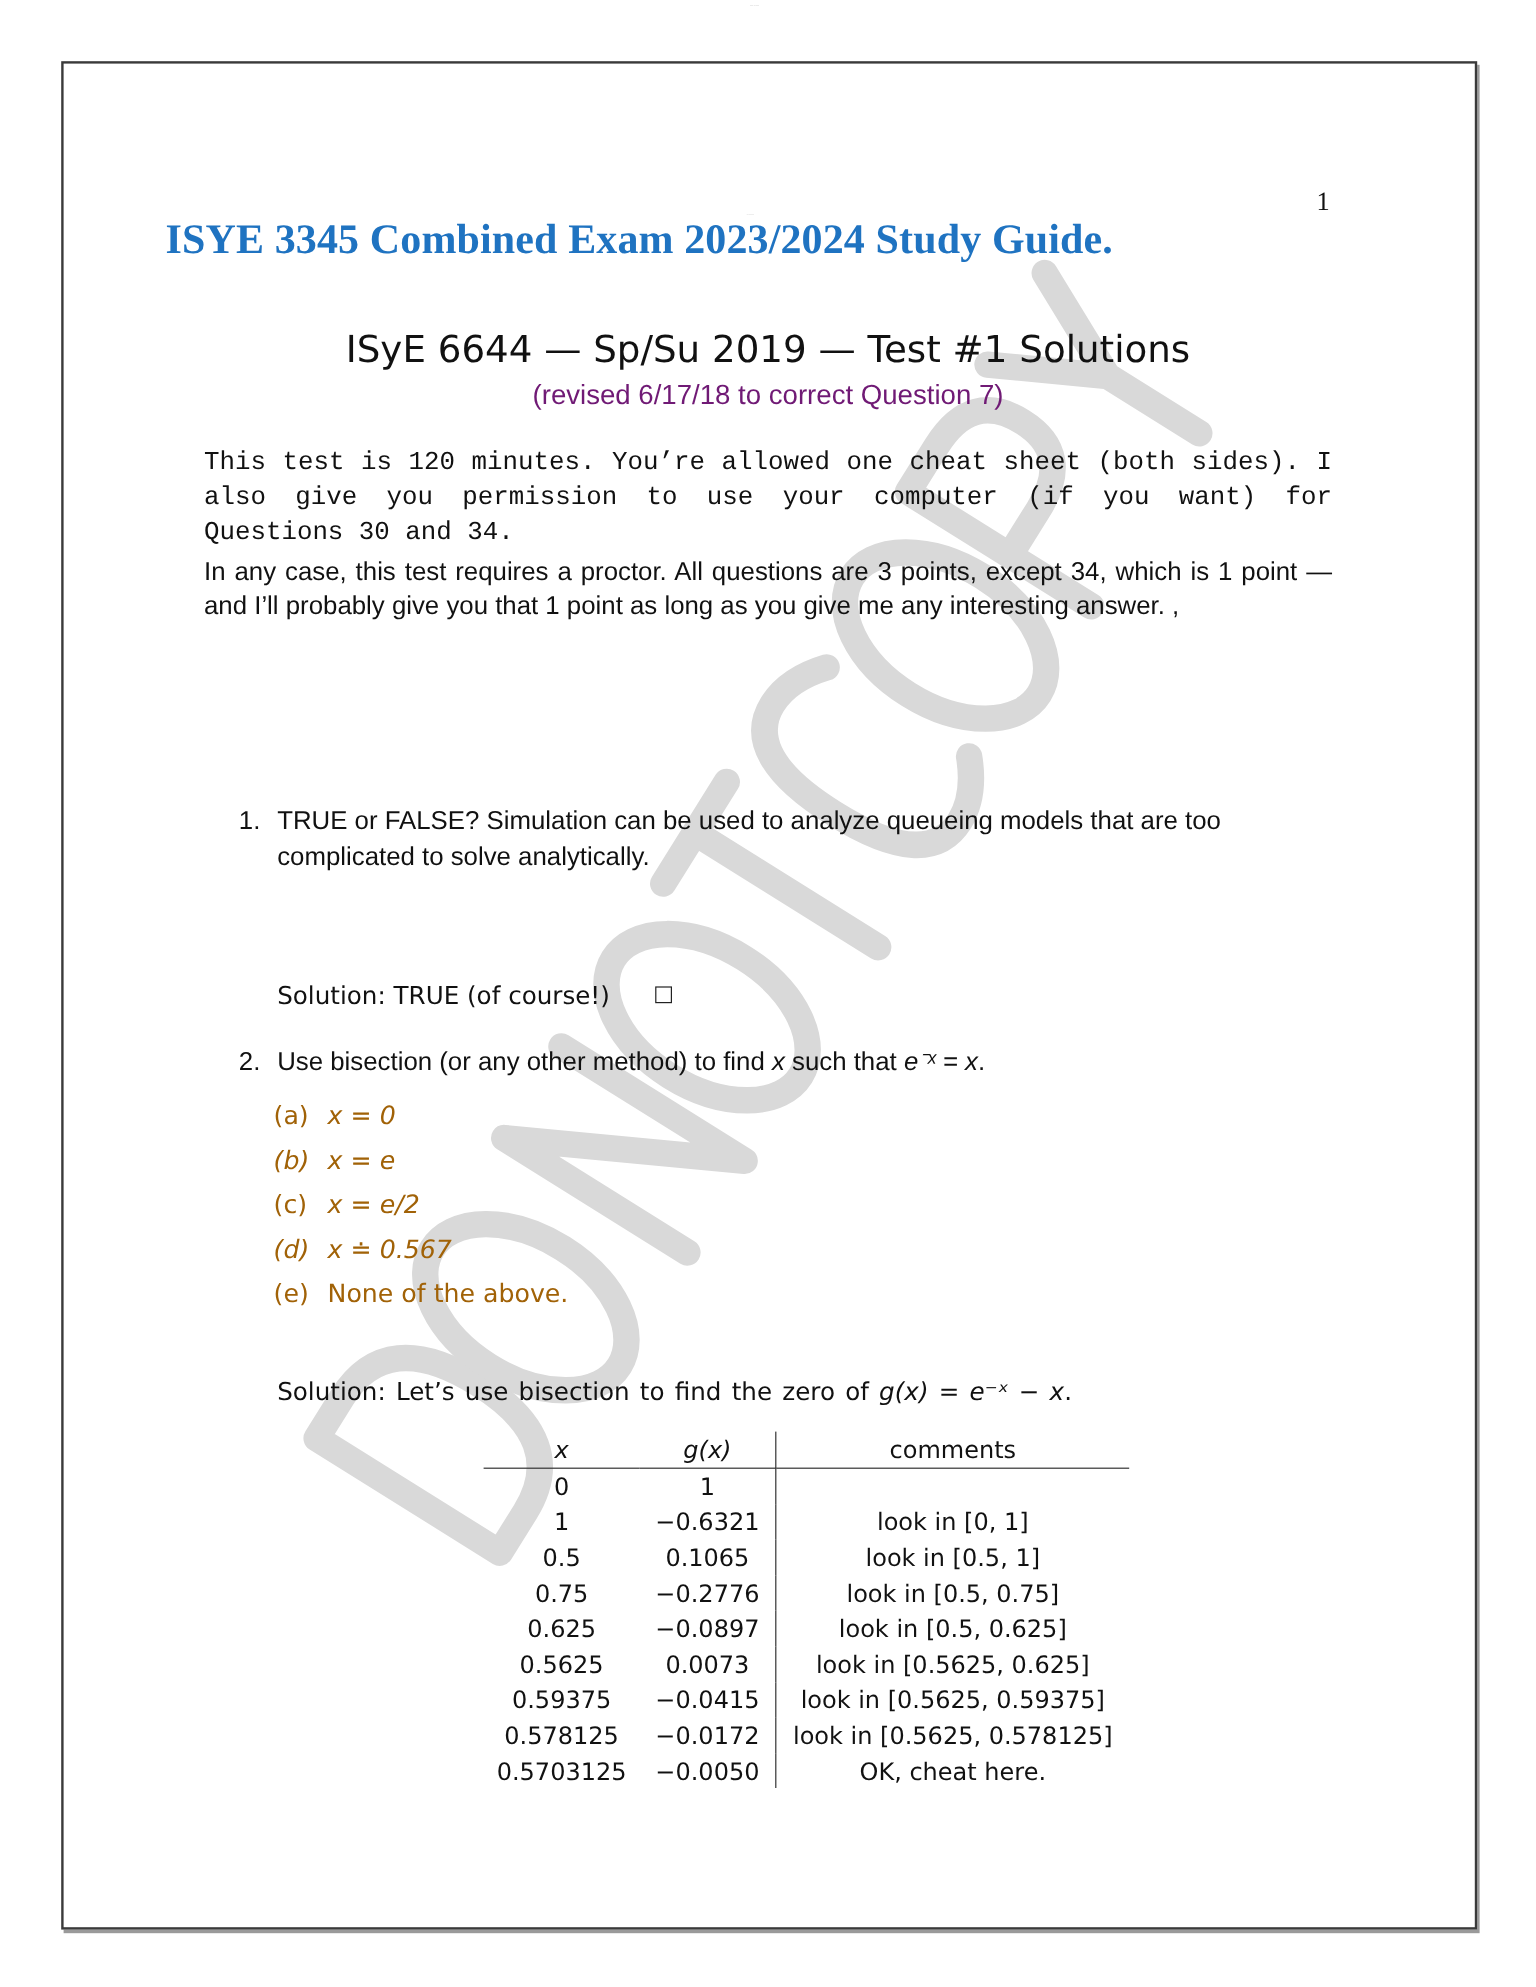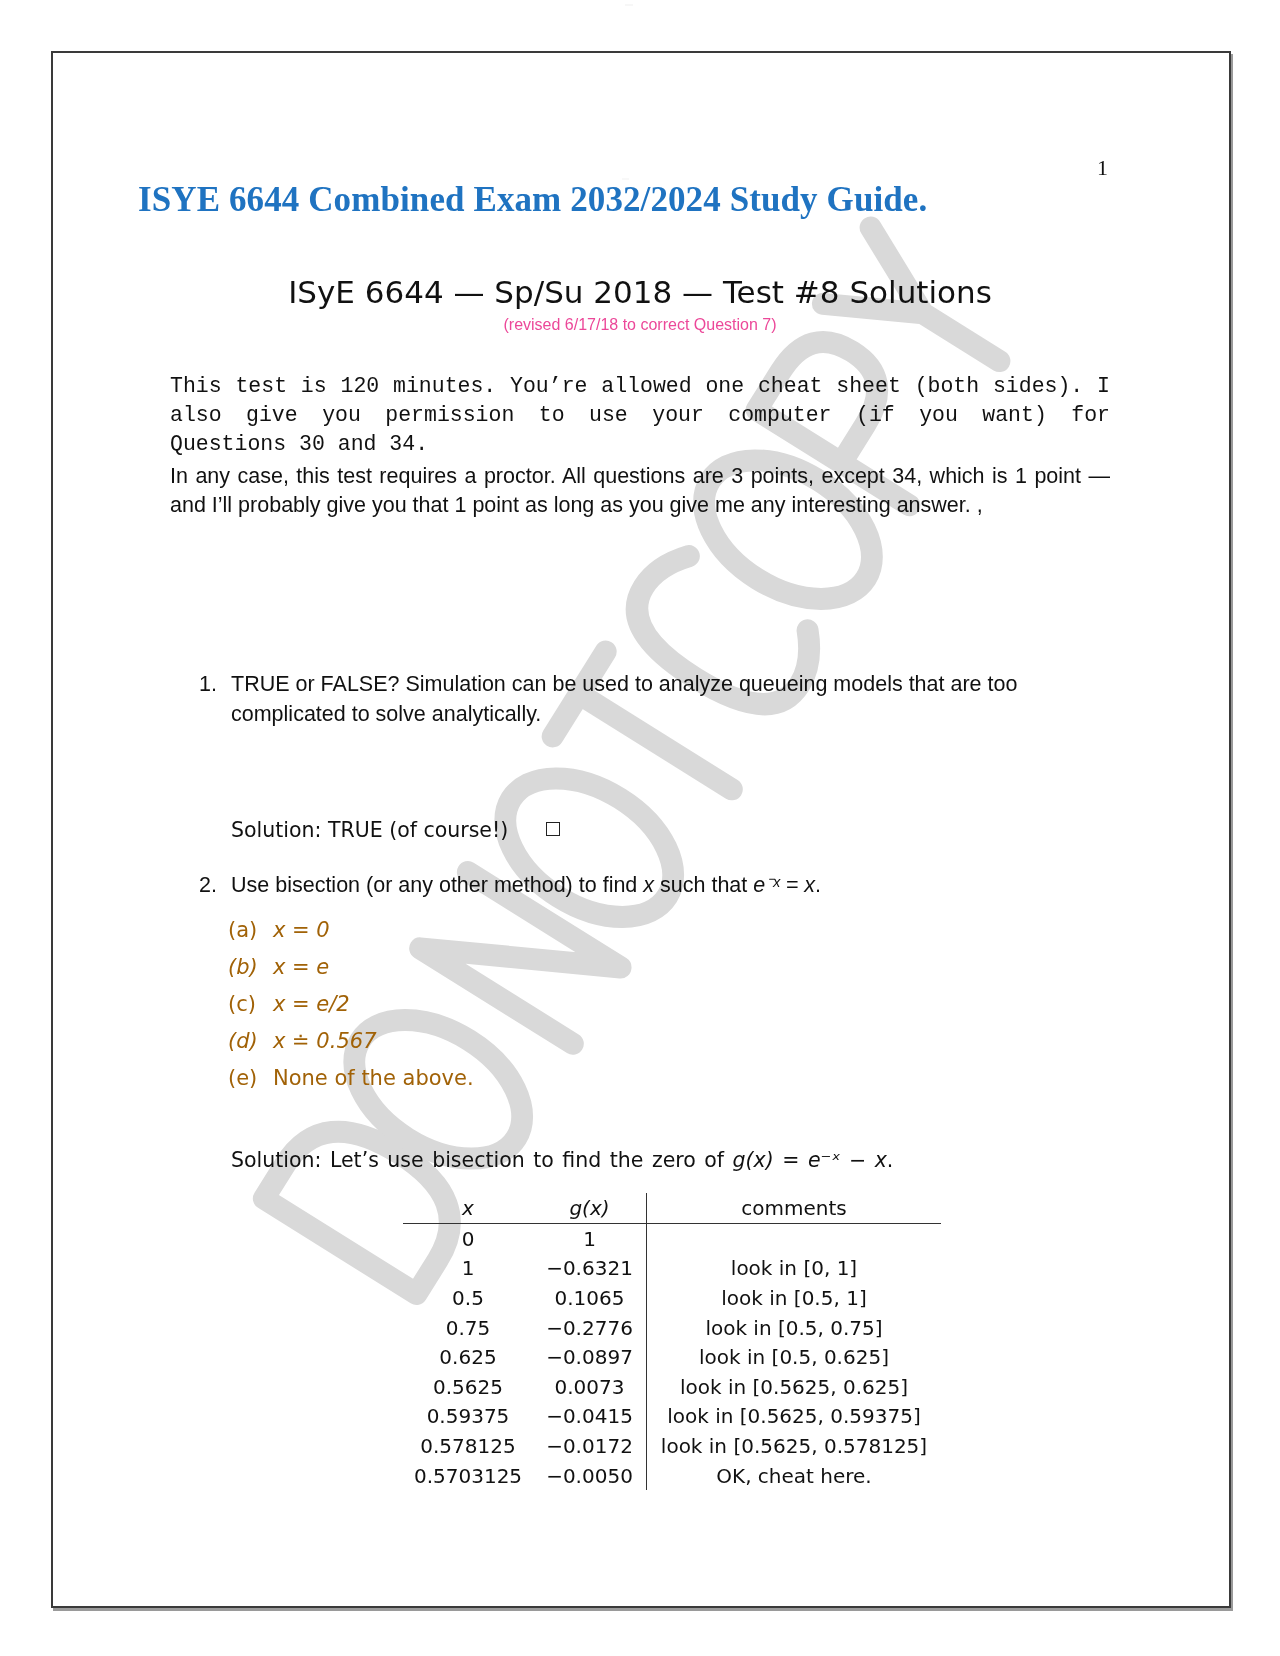--- a/index.html
+++ b/index.html
@@ -10,21 +10,21 @@
           border: 2px solid #3a3a3a; box-shadow: 2px 3px 0 #9a9a9a; background: #fff; }
   .watermark { position: absolute; left: 0; top: 0; width: 1280px; height: 1656px; pointer-events: none; z-index: 1; }
   .content { position: absolute; left: 0; top: 0; width: 1280px; height: 1656px; z-index: 2; }
   .page-number { position: absolute; left: 1097px; top: 155px; font-family: "Liberation Serif", serif; font-size: 22px; color: #111; }
   .tiny-center { position: absolute; left: 622px; top: 177px; font-size: 3px; color: #aaa; }
   .guide-title { position: absolute; left: 138px; top: 180px; font-family: "Liberation Serif", serif;
                  font-weight: bold; font-size: 35px; color: #1f73c1; letter-spacing: 0.1px; white-space: nowrap; }
   .test-title { position: absolute; left: 0; width: 1280px; top: 274px; text-align: center;
                 font-family: "DejaVu Sans", sans-serif; font-size: 31px; color: #111; white-space: nowrap; }
   .test-sub { position: absolute; left: 0; width: 1280px; top: 316px; text-align: center;
-              font-family: "Liberation Sans", sans-serif; font-size: 16px; color: #ec4899; }
+              font-family: "Liberation Sans", sans-serif; font-size: 23px; color: #701a75; }
   .para { position: absolute; left: 170px; width: 940px; font-family: "Liberation Sans", sans-serif;
           font-size: 21.5px; line-height: 29px; color: #111; text-align: justify; }
   .p1 { top: 372px; font-family: Liberation Mono, monospace; }
   .p2 { top: 462px; }
   .p3 { top: 581px; }
   .q { position: absolute; font-family: "Liberation Sans", sans-serif; font-size: 21.5px; line-height: 30px; color: #111; }
   .q-num { position: absolute; left: 199px; }
   .q-text { position: absolute; left: 231px; width: 880px; }
   .q1 { top: 669px; }
   .q2 { top: 870px; }
@@ -71,23 +71,23 @@
 
     <path d="M 460 95 L 460 -85 L 505 -85 Q 560 -85 560 -35 Q 560 15 505 15 L 460 15"></path>
 
     <path d="M 585 -85 L 630 5 L 675 -85 M 630 5 L 630 95"></path>
   </g>
 </svg>
 
 <div class="content">
   <div class="tiny-center">·······</div>
   <div class="page-number">1</div>
-  <div class="guide-title">ISYE 6644 Combined Exam 2032/2024 Study Guide.</div>
+  <div class="guide-title">ISYE 3345 Combined Exam 2023/2024 Study Guide.</div>
 
-  <div class="test-title">ISyE 6644 — Sp/Su 2018 — Test #8 Solutions</div>
+  <div class="test-title">ISyE 6644 — Sp/Su 2019 — Test #1 Solutions</div>
   <div class="test-sub">(revised 6/17/18 to correct Question 7)</div>
 
   <div class="para p1">This test is 120 minutes. You’re allowed one cheat sheet (both sides). I also give you permission to use your computer (if you want) for Questions 30 and 34.</div>
   <div class="para p2">In any case, this test requires a proctor.  All questions are 3 points, except 34, which is 1 point — and I’ll probably give you that 1 point as long as you give me any interesting answer.  ,</div>
 
   <div class="q q1">
     <span class="q-num">1.</span>
     <span class="q-text">TRUE or FALSE? Simulation can be used to analyze queueing models that are too complicated to solve analytically.</span>
   </div>
   <div class="sol1">

